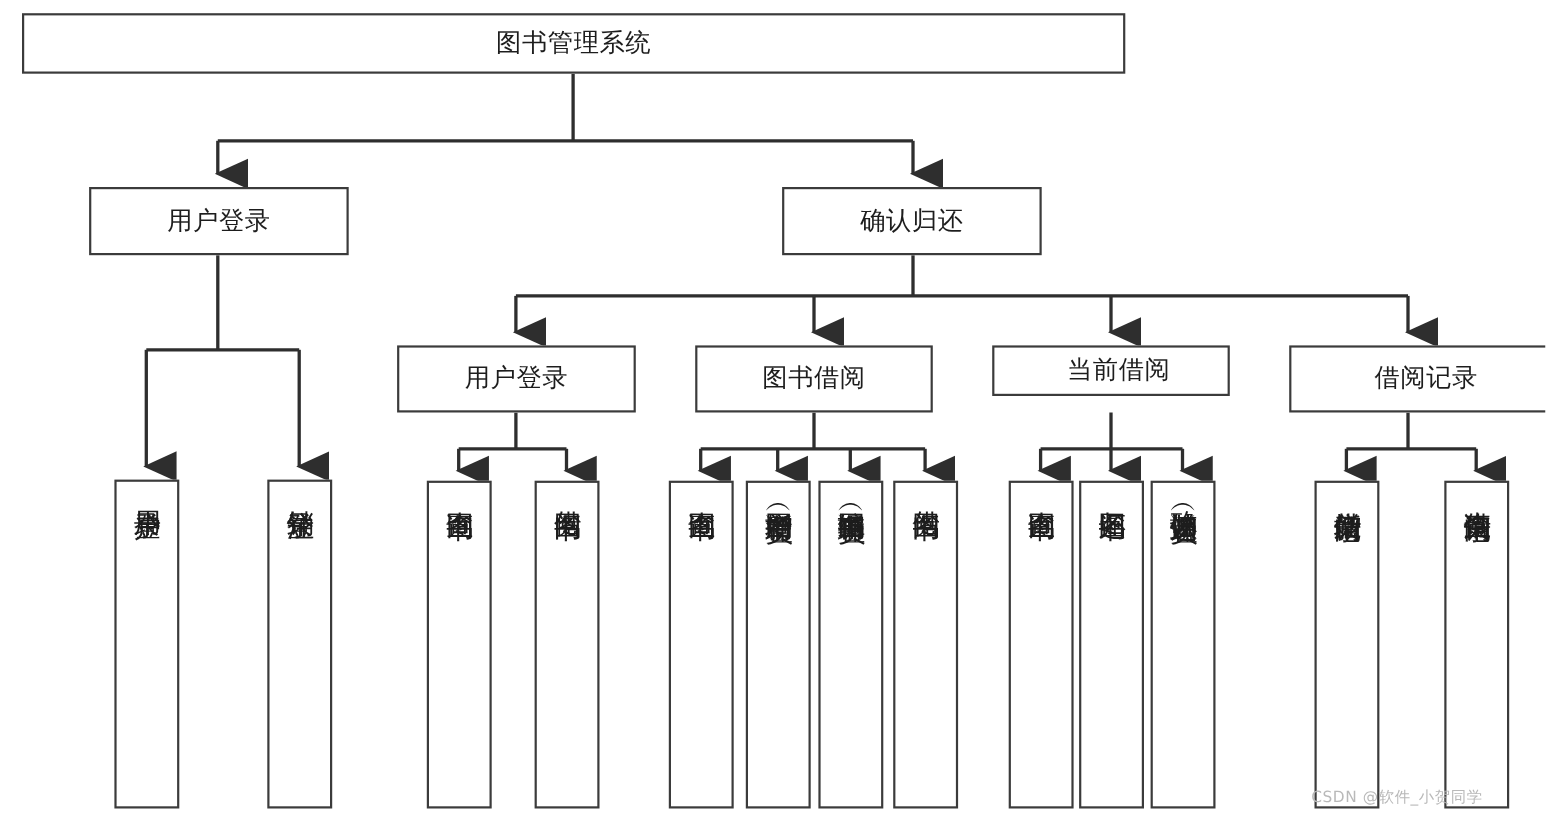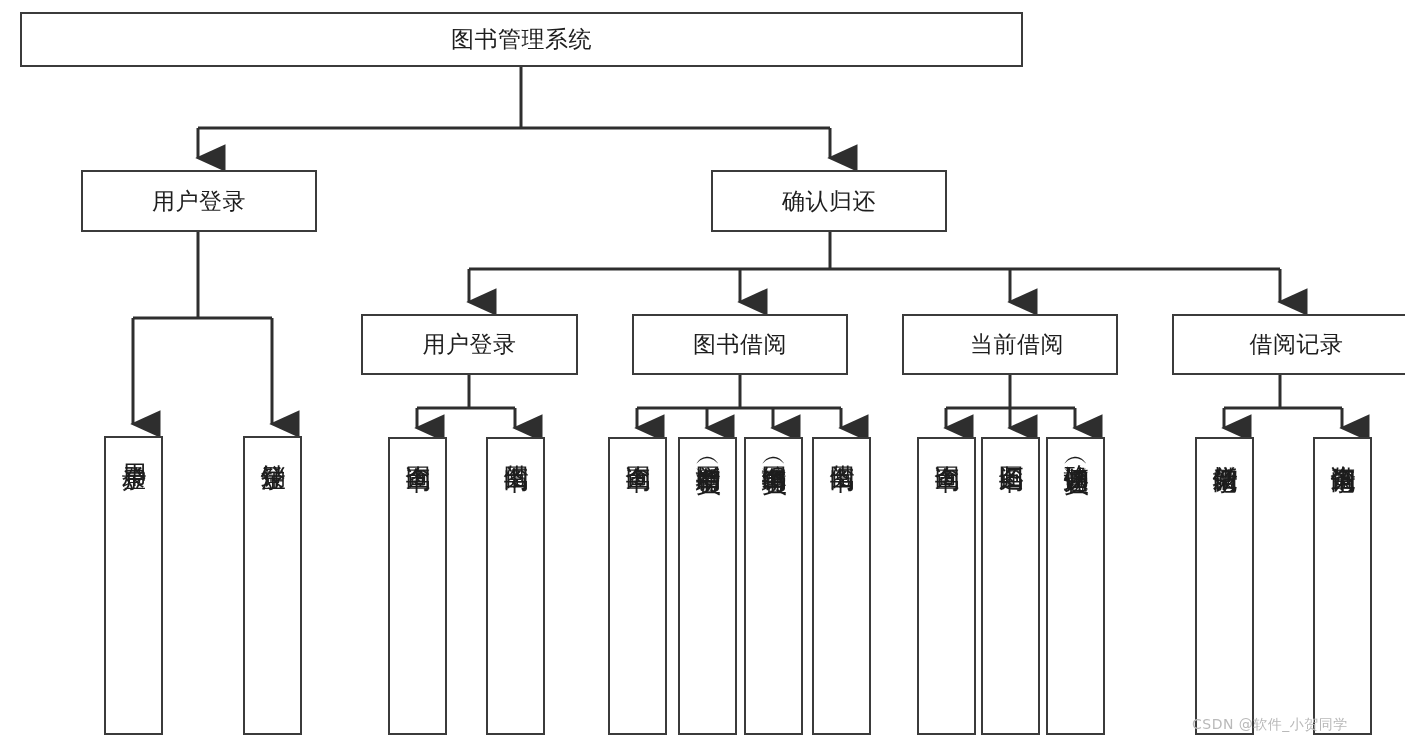--- a/index.html
+++ b/index.html
@@ -138,21 +138,21 @@
   <div class="node horiz" style="left:711px; top:170px; width:236px; height:62px;">
     <span class="lbl">确认归还</span>
   </div>
 
   <div class="node horiz" style="left:361px; top:314px; width:217px; height:61px;">
     <span class="lbl">用户登录</span>
   </div>
   <div class="node horiz" style="left:632px; top:314px; width:216px; height:61px;justify-content:center;">
     <span class="lbl">图书借阅</span>
   </div>
-  <div class="node horiz" style="left:902px; top:314px; width:216px; height:61px;padding-left:14px;">
+  <div class="node horiz" style="left:902px; top:314px; width:216px; height:46px;padding-left:14px;">
     <span class="lbl">当前借阅</span>
   </div>
   <div class="node horiz" style="left:1172px; top:314px; width:249px; height:61px;">
     <span class="lbl">借阅记录</span>
   </div>
 
   <div class="node vert" style="left:104px; top:436px; width:59px; height:299px;">
     <span class="lbl">用户登录</span>
   </div>
   <div class="node vert" style="left:243px; top:436px; width:59px; height:299px;">

